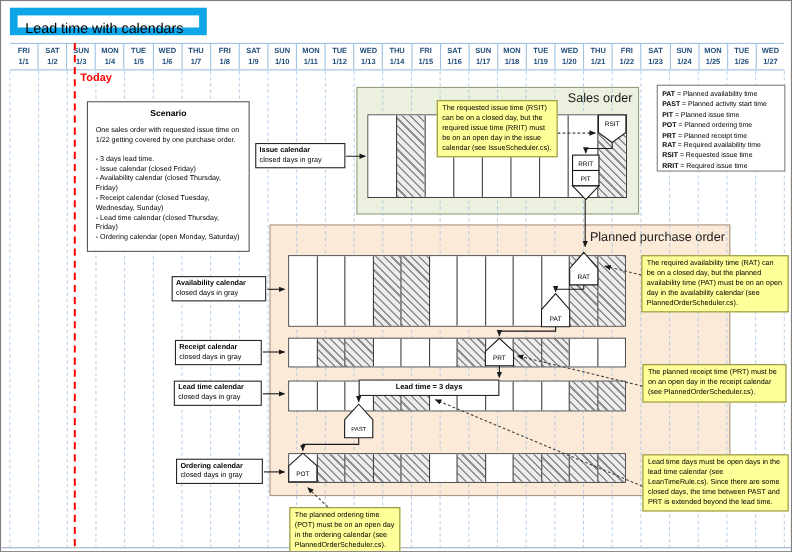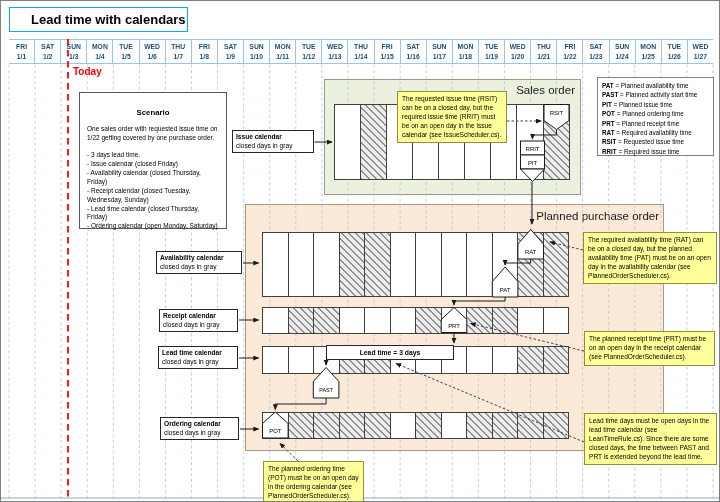--- a/index.html
+++ b/index.html
@@ -1,21 +1,21 @@
 <!DOCTYPE html>
 <html><head>
 <meta charset="utf-8">
 <style>
   html,body{margin:0;padding:0;background:#fff;}
   #canvas{position:relative;width:720px;height:502px;box-sizing:border-box;border:1px solid #808080;
           font-family:"Liberation Sans",sans-serif;background:#fff;overflow:hidden;}
   .abs{position:absolute;}
   
-  #titlebox{left:8px;top:6px;width:179px;height:25px;border:1px solid #0ea5e9;background:#fff;
-            font-size:13px;font-weight:bold;line-height:24px;padding-left:21px;box-sizing:border-box;color:#000;}
+  #titlebox{left:8px;top:6px;width:179px;height:25px;border:7px solid #0ea5e9;background:#fff;
+            font-size:13px;font-weight:normal;line-height:24px;padding-left:7px;box-sizing:border-box;color:#000;}
   
   #dayrow{left:8px;top:38px;width:704px;height:25px;display:flex;border-top:1px solid #9dc3e6;border-bottom:1px solid #9dc3e6;box-sizing:border-box;}
   .daycell{flex:1;border-left:1px solid #9dc3e6;display:flex;flex-direction:column;align-items:center;justify-content:center;
            font-size:6.8px;font-weight:bold;color:#1f4e79;line-height:1.4;}
   .daycell:first-child{border-left:none;}
   
   #salesbox{left:323px;top:78px;width:257px;height:116px;background:#ecf1df;border:1px solid #93a07e;box-sizing:border-box;}
   #pobox{left:244px;top:203px;width:419px;height:247px;background:#fcead9;border:1px solid #a99683;box-sizing:border-box;}
   .grouptitle{position:absolute;font-size:11.5px;color:#1a1a1a;}
   #salestitle{right:5px;top:4px;}
@@ -41,21 +41,21 @@
   .note{position:absolute;background:#ffff99;border:1px solid #8f8f3f;box-sizing:border-box;
         padding:3px 4px;font-size:6.6px;line-height:1.35;color:#000;}
   #note-rsit{left:396px;top:90px;width:110px;}
   #note-rat{left:582px;top:231px;width:134px;}
   #note-prt{left:583px;top:330px;width:131px;}
   #note-lead{left:583px;top:412px;width:133px;}
   #note-pot{left:262px;top:460px;width:101px;}
   
   #scenario{left:78px;top:91px;width:148px;height:137px;background:#fff;border:1px solid #595959;box-sizing:border-box;
             font-size:6.5px;line-height:1.38;color:#000;}
-  #scenario .sctitle{text-align:center;font-weight:bold;font-size:7.8px;margin:15px 0 6px 0;}
+  #scenario .sctitle{text-align:center;font-weight:bold;font-size:7.8px;margin:5px 0 6px 0;}
   #scenario .scbody{padding:0 7px;}
   #scenario .scintro{margin-bottom:8px;}
   
   #legend{left:596px;top:76px;width:117px;height:79px;background:#fff;border:1px solid #808080;box-sizing:border-box;
           padding:3px 4px;font-size:6.3px;line-height:9.4px;color:#000;}
   
   #todaytext{left:72px;top:65px;color:#f00;font-weight:bold;font-size:10px;}
   svg.layer{position:absolute;left:0;top:0;pointer-events:none;}
   svg text{font-family:"Liberation Sans",sans-serif;fill:#000;}
 </style>

